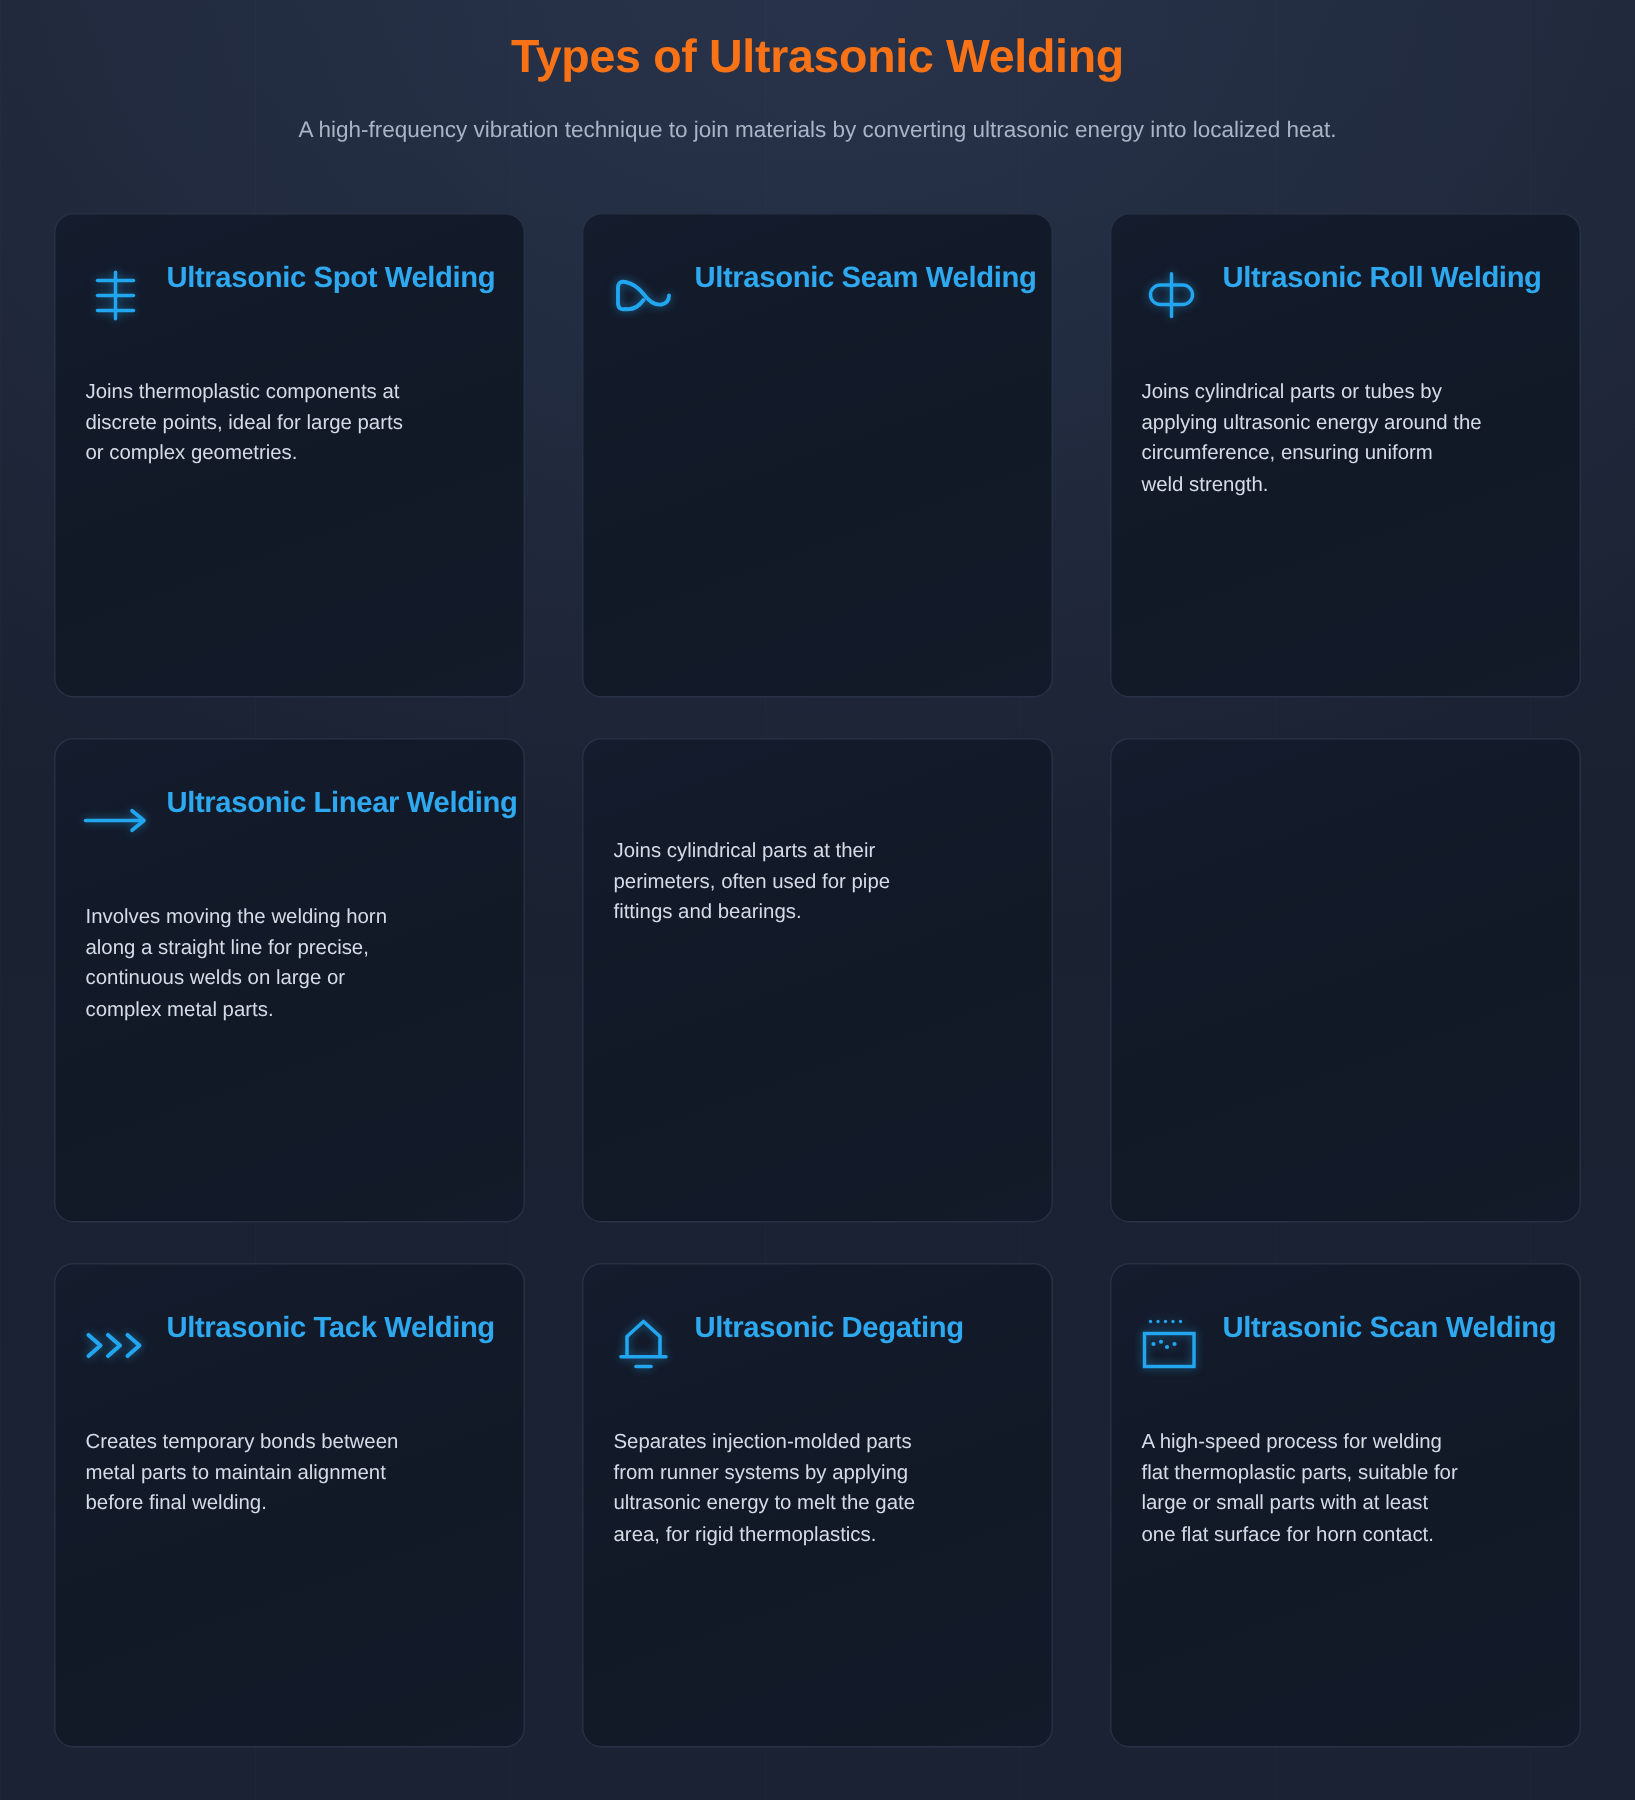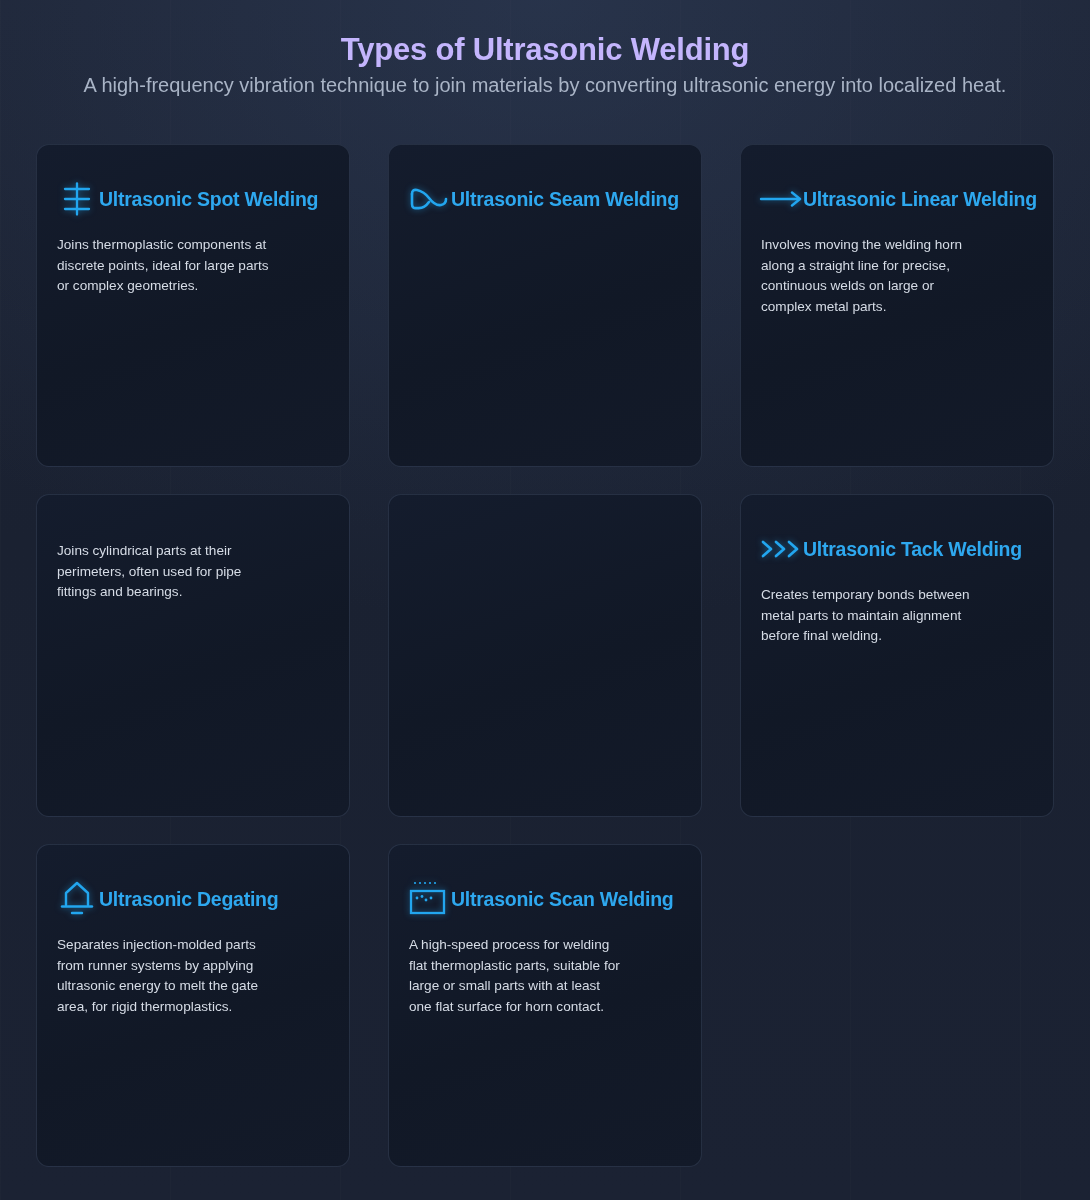--- a/index.html
+++ b/index.html
@@ -24,29 +24,28 @@
     pointer-events: none;
   }
 
   .page { position: relative; z-index: 1; }
 
   header { padding: 18px 40px 0; text-align: center; }
 
   .page-title {
     font-size: 31px;
     font-weight: bold;
-    color: #c4b5fd;
+    color: #f97316;
     letter-spacing: -0.2px;
     line-height: 1.3;
-    margin-top: 12px;
   }
 
   .page-subtitle {
-    margin-top: 4px;
-    font-size: 20px;
+    margin-top: 20px;
+    font-size: 15px;
     color: #a9b4c6;
     font-weight: 400;
   }
 
   .grid {
     margin: 47px 36px 0;
     display: grid;
     grid-template-columns: repeat(3, 314px);
     column-gap: 38px;
     row-gap: 27px;
@@ -57,22 +56,21 @@
     background: linear-gradient(160deg, #141c2d 0%, #111826 55%, #131a29 100%);
     border: 1px solid rgba(120,140,175,0.20);
     border-radius: 13px;
     padding: 32px 18px 0 18px;
     overflow: visible;
     position: relative;
   }
 
   .card-head {
     display: flex;
-    align-items: center;
-    gap: 0px;
+    gap: 12px;
     white-space: nowrap;
   }
 
   .card-icon {
     flex: 0 0 auto;
     width: 44px;
     height: 44px;
     display: flex;
     align-items: center;
     justify-content: center;
@@ -87,21 +85,21 @@
 
   .card-title {
     font-size: 19.5px;
     font-weight: bold;
     color: #2ea8ef;
     letter-spacing: -0.25px;
     line-height: 1.1;
   }
 
   .card-desc {
-    margin-top: 14px;
+    margin-top: 32px;
     padding: 0 2px;
     font-size: 13.6px;
     line-height: 20.6px;
     color: #d6dce6;
     white-space: pre-line;
   }
 </style>
 </head>
 <body>
 
@@ -138,20 +136,35 @@
         <span class="card-icon">
           <svg width="38" height="26" viewBox="0 0 38 26" fill="none" stroke="currentColor" stroke-width="2.6" stroke-linecap="round" stroke-linejoin="round">
             <path d="M2 8 Q2 3 7 4 Q14 5.5 19 12 Q25 20 31 19 Q36 18 36 13"></path>
             <path d="M2 8 L2 18 Q2 23 7 22 Q14 23 19 16"></path>
           </svg>
         </span>
         <span class="card-title">Ultrasonic Seam Welding</span>
       </div>
     </section>
 
+    <section class="card">
+      <div class="card-head">
+        <span class="card-icon">
+          <svg width="34" height="32" viewBox="0 0 34 32" fill="none" stroke="currentColor" stroke-width="2.3" stroke-linecap="round">
+            <rect x="3" y="9" width="28" height="13" rx="6.5"></rect>
+            <line x1="17" y1="1.5" x2="17" y2="30"></line>
+          </svg>
+        </span>
+        <span class="card-title">Ultrasonic Roll Welding</span>
+      </div>
+      <p class="card-desc">Joins cylindrical parts or tubes by
+applying ultrasonic energy around the
+circumference, ensuring uniform
+weld strength.</p>
+    </section>
 
     <section class="card">
       <div class="card-head">
         <span class="card-icon">
           <svg width="44" height="20" viewBox="0 0 44 20" fill="none" stroke="currentColor" stroke-width="2.4" stroke-linecap="round" stroke-linejoin="round">
             <line x1="2" y1="10" x2="40" y2="10"></line>
             <polyline points="33,3.5 41,10 33,16.5"></polyline>
           </svg>
         </span>
         <span class="card-title">Ultrasonic Linear Welding</span>

